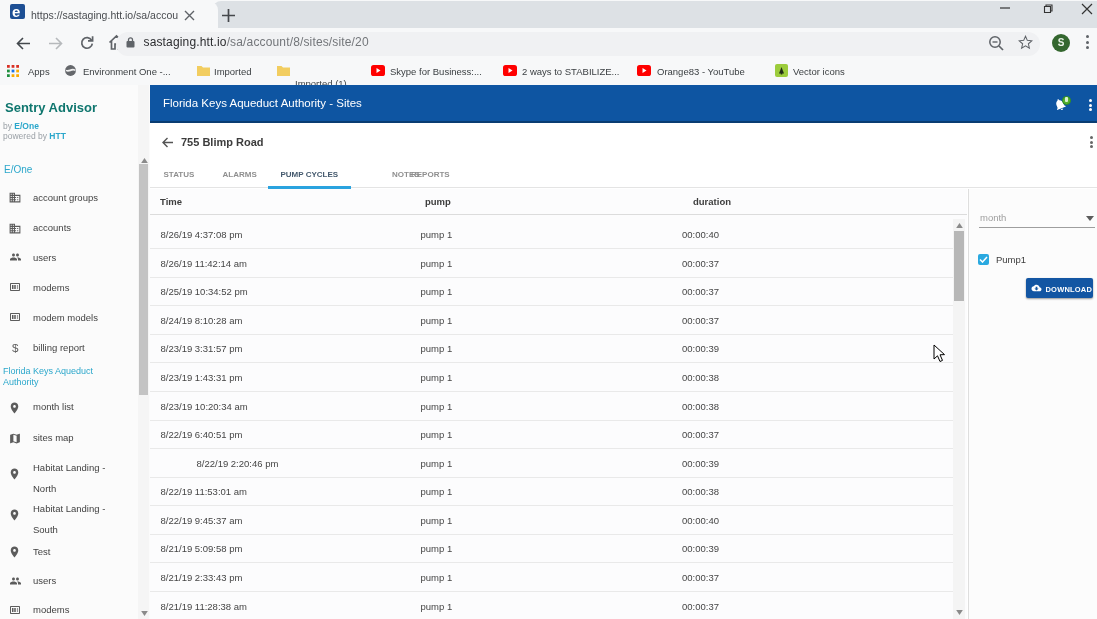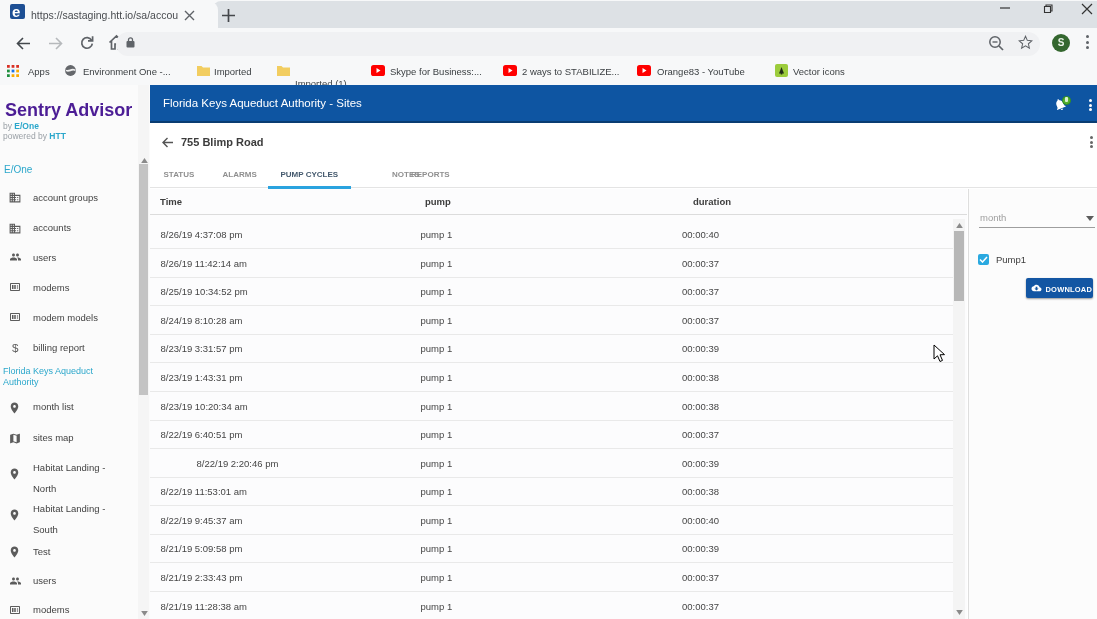--- a/index.html
+++ b/index.html
@@ -57,20 +57,21 @@
   <svg class="abs" style="left:108px;top:4px;" width="17" height="17" viewBox="0 0 17 17">
       <path d="M1.5 8.5 L8.5 2 L15.5 8.5 M3.5 7 V15 H7 V10 H10 V15 H13.5 V7" fill="none" stroke="#5f6368" stroke-width="1.7"></path>
     </svg>
 
   <div class="abs" style="left:116px;top:1.5px;width:924px;height:24px;background:#f0f1f3;border-radius:12px;"></div>
 
   <svg class="abs" style="left:126px;top:7px;" width="9" height="11" viewBox="0 0 9 11">
       <rect x="0.5" y="4" width="8" height="6.5" rx="1" fill="#5f6368"></rect>
       <path d="M2.5 4 V2.8 a2 2 0 0 1 4 0 V4" fill="none" stroke="#5f6368" stroke-width="1.3"></path>
     </svg>
+  <div class="abs" style="left:143.5px;top:4.5px;font-size:12px;letter-spacing:.15px;color:#2b2c2f;white-space:nowrap;">sastaging.htt.io<span style="color:#73767a;">/sa/account/8/sites/site/20</span></div>
 
   <svg class="abs" style="left:988px;top:5px;" width="17" height="17" viewBox="0 0 17 17">
       <circle cx="7" cy="7" r="5.2" fill="none" stroke="#5f6368" stroke-width="1.5"></circle>
       <path d="M4.5 7 H9.5" stroke="#5f6368" stroke-width="1.4"></path>
       <path d="M11 11 L15 15" stroke="#5f6368" stroke-width="1.7"></path>
     </svg>
 
   <svg class="abs" style="left:1018px;top:5px;" width="15" height="15" viewBox="0 0 24 24">
       <path d="M12 2 l2.9 6.6 7.1 0.7 -5.4 4.8 1.6 7 -6.2-3.7 -6.2 3.7 1.6-7 -5.4-4.8 7.1-0.7 z" fill="none" stroke="#5f6368" stroke-width="1.7"></path>
     </svg>
@@ -134,21 +135,21 @@
 
   <svg class="abs" style="left:775px;top:7px;" width="13" height="13" viewBox="0 0 13 13">
       <rect width="13" height="13" rx="2" fill="#9ccc3c"></rect>
       <path d="M6.5 3 L9 9.5 H4 Z" fill="#222d16"></path>
       <rect x="5.7" y="8" width="1.6" height="2.5" fill="#222d16"></rect>
     </svg>
   <div class="abs" style="left:793px;top:9px;">Vector icons</div>
 </div>
 
 <div class="abs" style="left:0;top:85px;width:150px;height:534px;background:#fbfbfb;"></div>
-<div class="abs" style="left:5px;top:100px;font-size:18px;font-weight:bold;color:#4c1d95;">Sentry Advisor</div>
+<div class="abs" style="left:5px;top:100px;font-size:13px;font-weight:bold;color:#0f766e;">Sentry Advisor</div>
 <div class="abs" style="left:3px;top:121px;font-size:8.5px;color:#9aa0a6;">by <span style="color:#2ba7cb;font-weight:bold;">E/One</span></div>
 <div class="abs" style="left:3px;top:130.5px;font-size:8.5px;color:#9aa0a6;">powered by <span style="color:#2ba7cb;font-weight:bold;text-align:center;">HTT</span></div>
 <div class="abs" style="left:4px;top:164px;font-size:10px;color:#2ba7cb;">E/One</div>
 
 <div id="nav">
     <div class="abs" style="left:8px;top:191px;">
       <svg width="14" height="13" viewBox="0 0 24 24">
         <path d="M12 7V3H2v18h20V7H12zM6 19H4v-2h2v2zm0-4H4v-2h2v2zm0-4H4V9h2v2zm0-4H4V5h2v2zm4 12H8v-2h2v2zm0-4H8v-2h2v2zm0-4H8V9h2v2zm0-4H8V5h2v2zm10 12h-8v-2h2v-2h-2v-2h2v-2h-2V9h8v10zm-2-8h-2v2h2v-2zm0 4h-2v2h2v-2z" fill="#5c5c5c"></path>
       </svg>
     </div>

